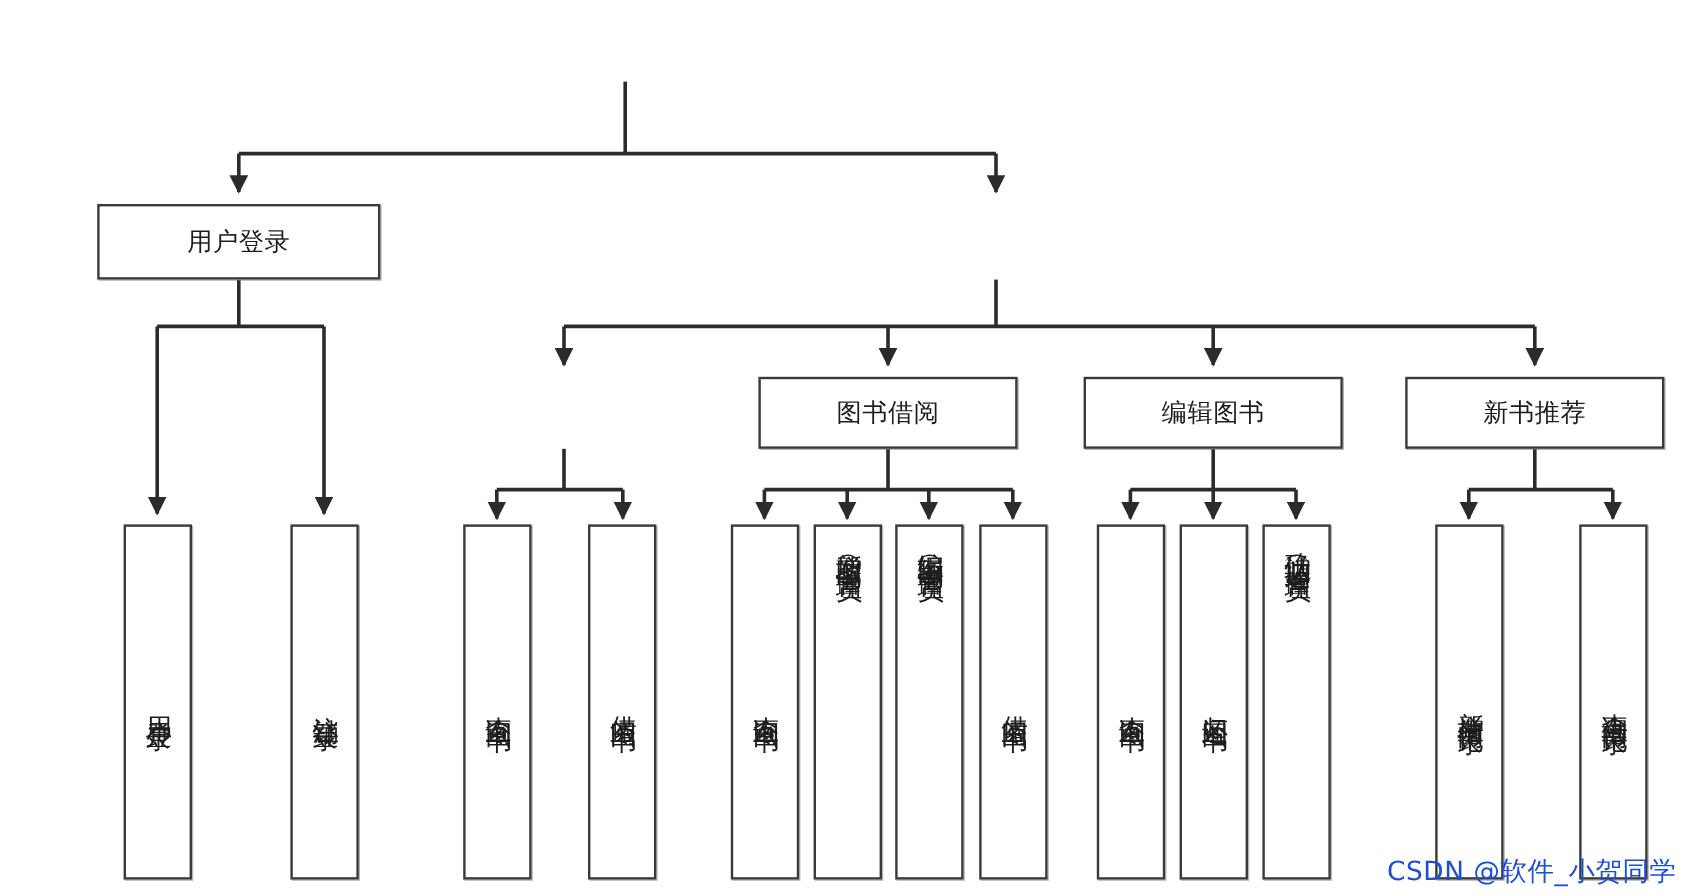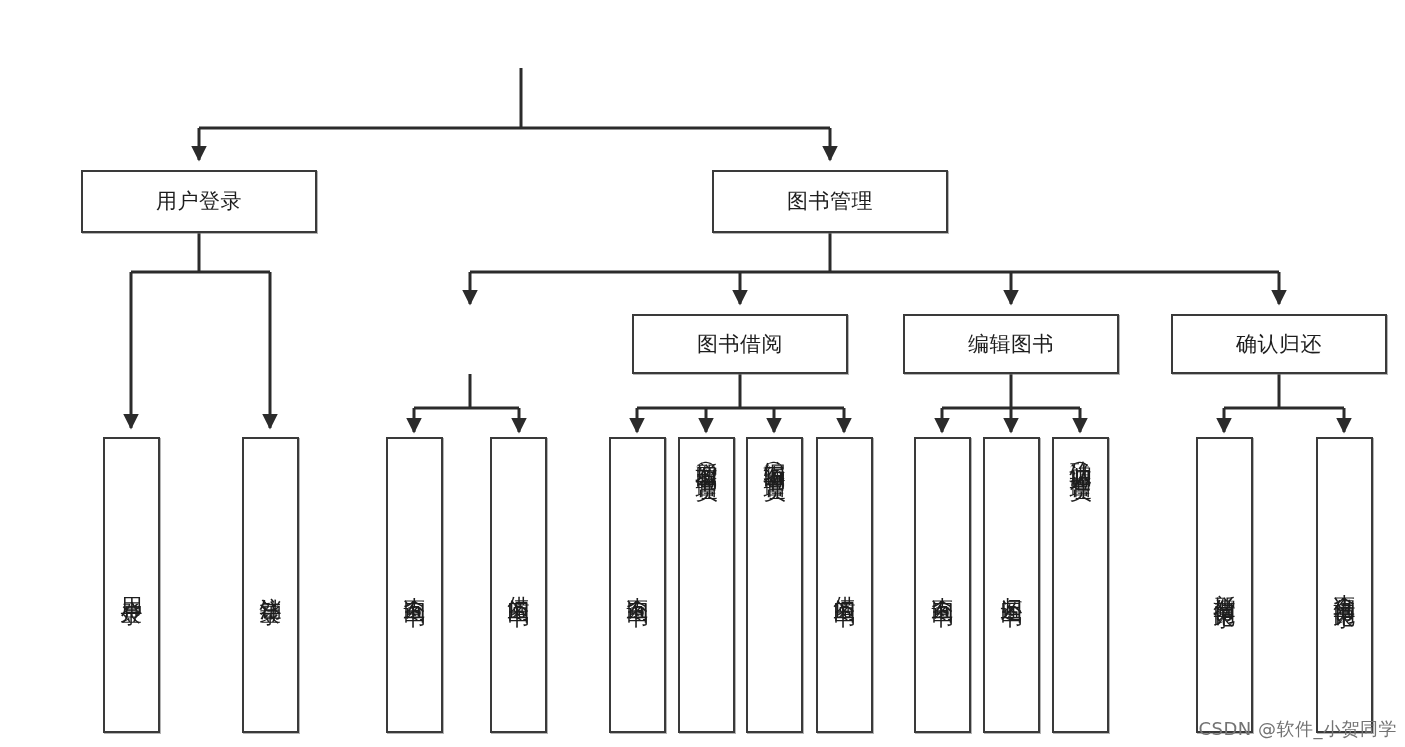--- a/index.html
+++ b/index.html
@@ -63,22 +63,22 @@
     white-space: nowrap;
   }
   .node.vert.center {
     align-items: center;
     padding-top: 0;
   }
   .watermark {
     position: absolute;
     right: 8px;
     bottom: 6px;
-    font-size: 18px;
-    color: #737373;
+    font-size: 22px;
+    color: #1d4ed8;
     white-space: nowrap;
     letter-spacing: 0.5px;
   }
 </style>
 </head>
 <body>
 
 <div id="canvas">
 
   <svg class="links" viewBox="0 0 1405 747" xmlns="http://www.w3.org/2000/svg">
@@ -128,32 +128,29 @@
       <path d="M 1224 408 L 1344 408"></path>
       <path d="M 1224 408 L 1224 432" marker-end="url(#arrow)"></path>
       <path d="M 1344 408 L 1344 432" marker-end="url(#arrow)"></path>
     </g>
   </svg>
 
 
   <div class="node horiz" style="left:81px; top:170px; width:236px; height:63px;">
     <span class="label">用户登录</span>
   </div>
-  <div class="node horiz" style="left:712px; top:170px; width:236px; height:63px;">
-    <span class="label">图书管理</span>
-  </div>
 
   <div class="node horiz" style="left:632px; top:314px; width:216px; height:60px;">
     <span class="label">图书借阅</span>
   </div>
   <div class="node horiz" style="left:903px; top:314px; width:216px; height:60px;">
     <span class="label">编辑图书</span>
   </div>
   <div class="node horiz" style="left:1171px; top:314px; width:216px; height:60px;">
-    <span class="label">确认归还</span>
+    <span class="label">新书推荐</span>
   </div>
 
   <div class="node vert center" style="left:103px; top:437px; width:57px; height:296px;">
     <span class="label">用户登录</span>
   </div>
   <div class="node vert center" style="left:242px; top:437px; width:57px; height:296px;">
     <span class="label">注销登录</span>
   </div>
 
   <div class="node vert center" style="left:386px; top:437px; width:57px; height:296px;">

